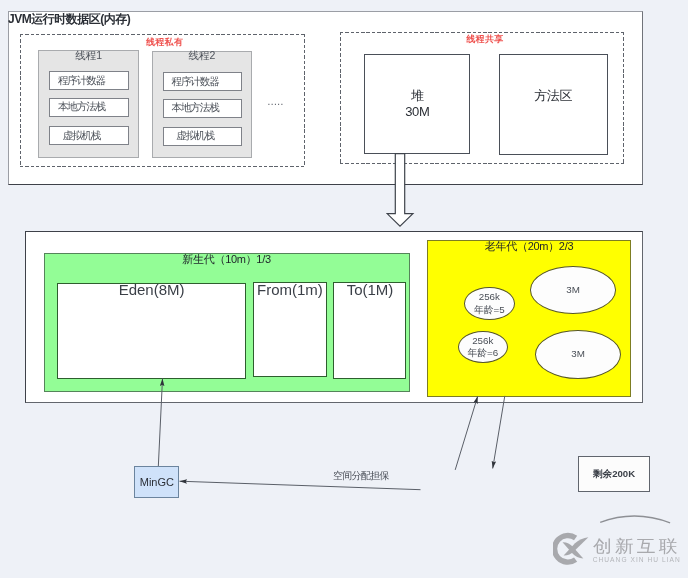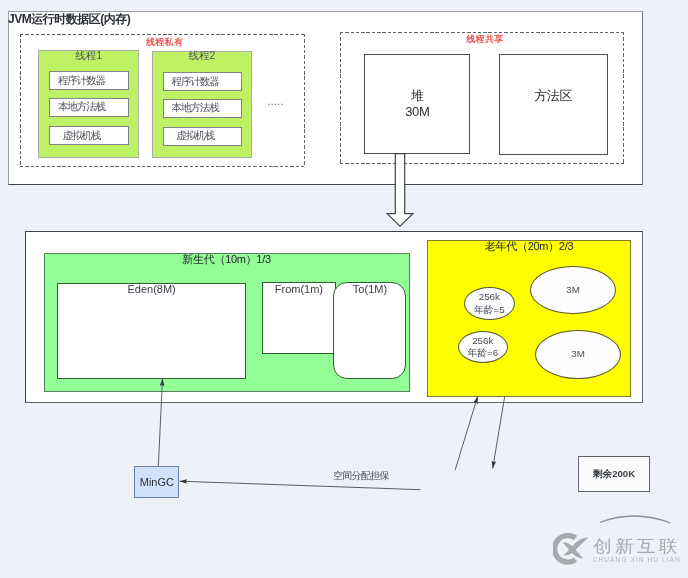--- a/index.html
+++ b/index.html
@@ -30,21 +30,21 @@
     background-repeat:no-repeat;}
   #thread-private-group{left:11.5px;top:21.8px;width:284.7px;height:133.2px;}
   #thread-shared-group{left:331.8px;top:19.6px;width:284.1px;height:132px;}
 
   .red-label{position:absolute;font-size:9px;color:#ef5350;font-weight:bold;white-space:nowrap;
     line-height:1;letter-spacing:0.3px;}
   #lbl-private{left:137.5px;top:25.8px;}
   #lbl-shared{left:457.8px;top:22.8px;}
 
   
-  .thread-box{position:absolute;box-sizing:border-box;border:1px solid #a9abae;background:#bef264;}
+  .thread-box{position:absolute;box-sizing:border-box;border:1px solid #a9abae;background:#e5e5e5;}
   #thread1{left:29.8px;top:37.7px;width:100.6px;height:108px;}
   #thread2{left:143.4px;top:38.5px;width:100px;height:107.3px;}
   .thread-name{position:absolute;left:0;right:0;top:-1.2px;text-align:center;font-size:10.5px;color:#4d525a;line-height:11px;}
   .thread-item{position:absolute;left:10.1px;width:79.2px;height:19px;box-sizing:border-box;
     border:1px solid #7f8289;background:#fff;font-size:10.5px;color:#4d525a;
     letter-spacing:-1.1px;padding-right:15px;
     display:flex;align-items:center;justify-content:center;}
   .thread-item:nth-of-type(2){top:20.5px;}
   .thread-item:nth-of-type(3){top:47px;}
   .thread-item:nth-of-type(4){top:75.4px;}
@@ -62,23 +62,23 @@
   #big-arrow{position:absolute;left:385.5px;top:153px;}
 
   
   #young-gen{position:absolute;left:17.6px;top:20.6px;width:366.2px;height:139.1px;
     box-sizing:border-box;background:#93fd96;border:1px solid #55845a;}
   .gen-title{position:absolute;left:0;right:0;top:-1px;text-align:center;
     font-size:11px;font-weight:normal;color:#1e2229;line-height:12px;letter-spacing:-0.3px;
     text-indent:-0.3px;}
   .young-region{position:absolute;box-sizing:border-box;background:#fff;border:1px solid #2e5e2e;}
   #eden{left:12.8px;top:29.6px;width:188.4px;height:96px;}
-  #from{left:217px;top:28.8px;width:74.6px;height:72px;}
-  #to{left:288.9px;top:28.8px;width:73px;height:96.8px;border-radius:14px;}
-  .region-label{position:absolute;left:0;right:0;top:0.2px;text-align:center;font-size:11px;color:#3a3f47;line-height:11px;}
+  #from{left:208px;top:28.8px;width:74.6px;height:95px;}
+  #to{left:288.9px;top:28.8px;width:73px;height:96.8px;}
+  .region-label{position:absolute;left:0;right:0;top:0.2px;text-align:center;font-size:15px;color:#3a3f47;line-height:11px;}
 
   
   #old-gen{position:absolute;left:400.9px;top:7.6px;width:204.6px;height:157px;
     box-sizing:border-box;background:#ffff00;border:1px solid #7d7d22;}
   .obj-ellipse{position:absolute;box-sizing:border-box;background:#fdfdfd;border:1px solid #575727;
     border-radius:50%;display:flex;flex-direction:column;align-items:center;justify-content:center;
     font-size:9.8px;color:#4a4f57;line-height:12.2px;}
   #obj1{left:36.1px;top:46.6px;width:50.7px;height:32.9px;}
   #obj2{left:29.7px;top:90.1px;width:50.4px;height:32.6px;}
   #obj3{left:102px;top:25.5px;width:86.4px;height:47.9px;}

